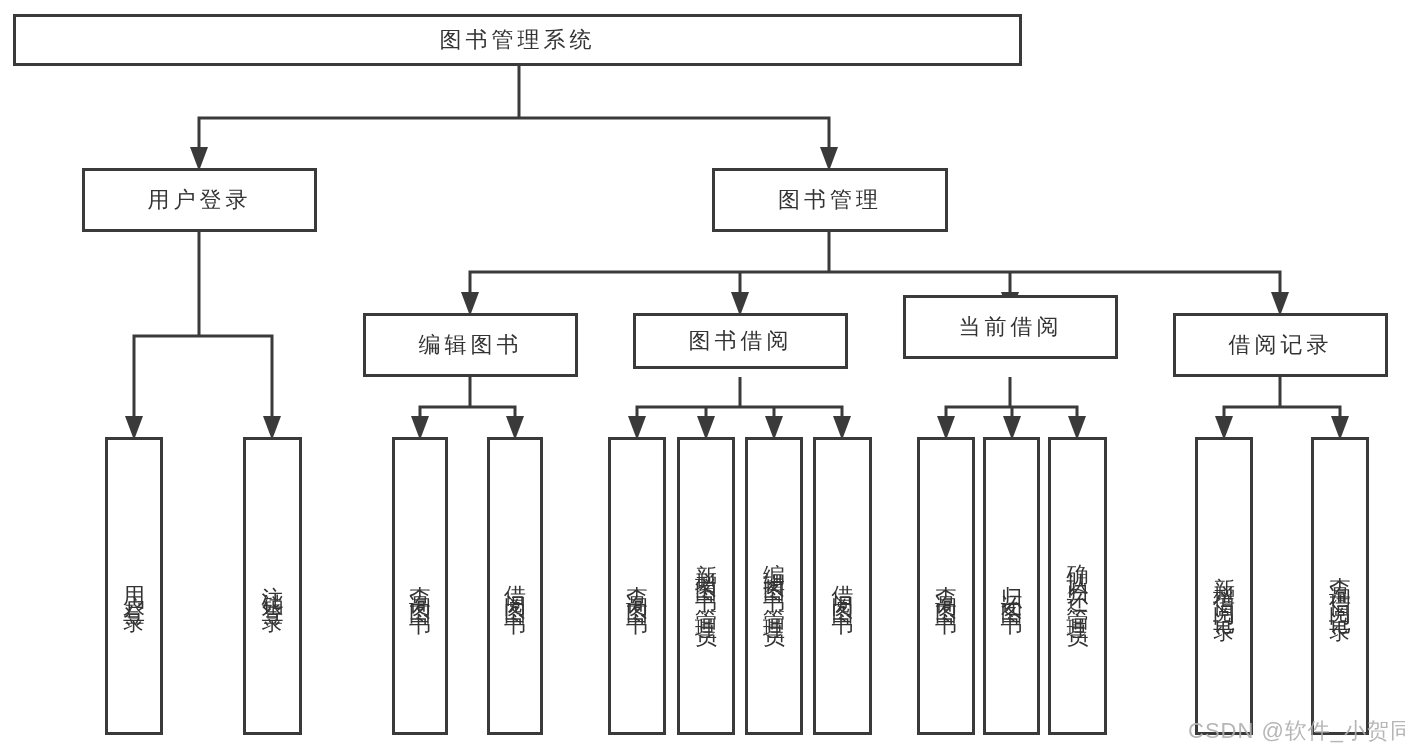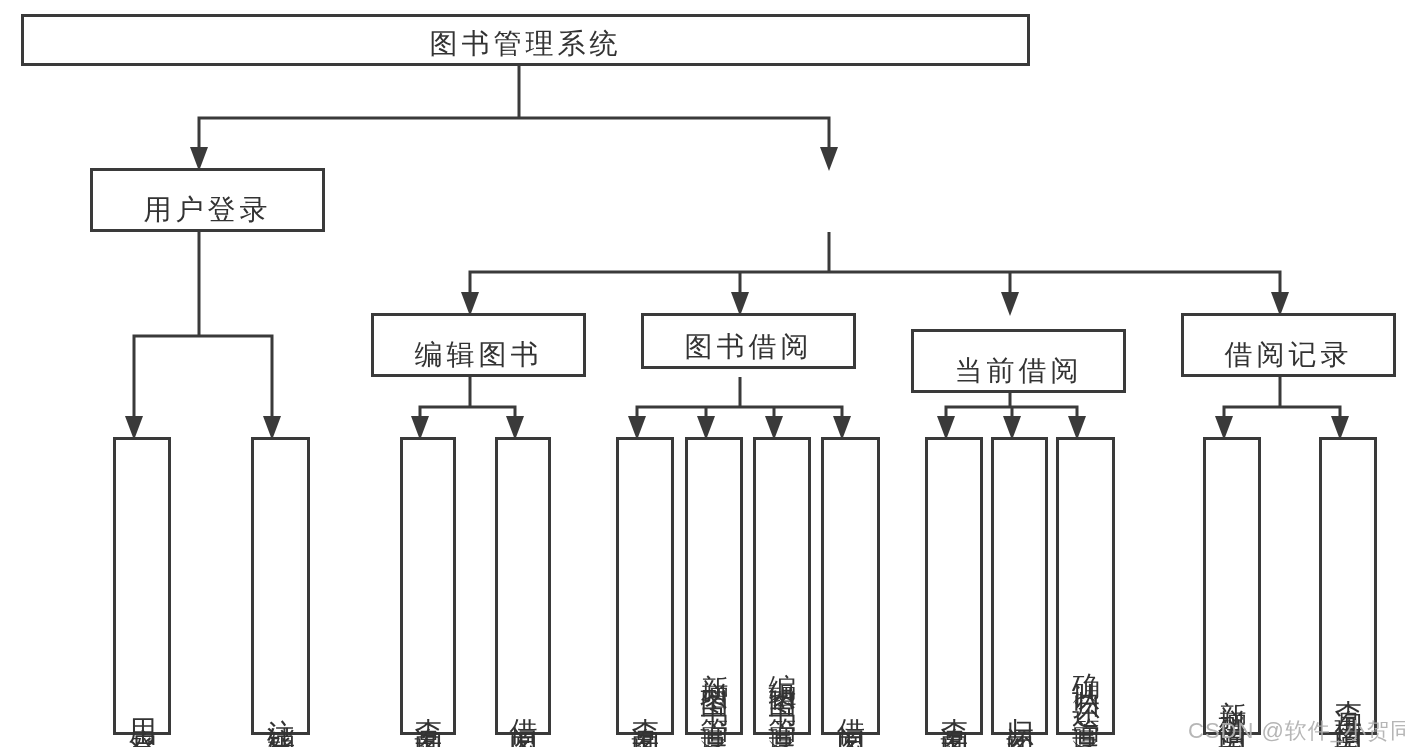--- a/index.html
+++ b/index.html
@@ -23,25 +23,24 @@
     width: 1405px; height: 747px;
   }
   .cline { stroke: var(--line); stroke-width: 3; fill: none; }
   .arrow { fill: var(--line); stroke: none; }
   .node {
     position: absolute;
     box-sizing: border-box;
     border: 3px solid var(--line);
     background: var(--bg);
     display: flex;
-    align-items: flex-end;
+    align-items: center;
     justify-content: center;
     color: var(--text);
-    font-size: 28px;
-    margin-left: 8px;
+    font-size: 22px;
   }
   .h-node span {
     letter-spacing: 4px;
     white-space: nowrap;
   }
   .v-node span {
     writing-mode: vertical-rl;
     letter-spacing: 9px;
     line-height: 1;
     white-space: nowrap;
@@ -113,28 +112,31 @@
     </g>
   </svg>
 
   <div class="node h-node" style="left:13px; top:14px; width:1009px; height:52px;">
     <span>图书管理系统</span>
   </div>
 
   <div class="node h-node" style="left:82px; top:168px; width:235px; height:64px;">
     <span>用户登录</span>
   </div>
+  <div class="node h-node" style="left:712px; top:168px; width:236px; height:64px;">
+    <span>图书管理</span>
+  </div>
 
   <div class="node h-node" style="left:363px; top:313px; width:215px; height:64px;">
     <span>编辑图书</span>
   </div>
   <div class="node h-node" style="left:633px; top:313px; width:215px; height:56px;">
     <span>图书借阅</span>
   </div>
-  <div class="node h-node" style="left:903px; top:329px; width:215px; height:64px;">
+  <div class="node h-node" style="left:903px; top:295px; width:215px; height:64px;">
     <span>当前借阅</span>
   </div>
   <div class="node h-node" style="left:1173px; top:313px; width:215px; height:64px;">
     <span>借阅记录</span>
   </div>
 
   <div class="node v-node" style="left:105px; top:437px; width:58px; height:298px;">
     <span>用户登录</span>
   </div>
   <div class="node v-node" style="left:243px; top:437px; width:59px; height:298px;">

